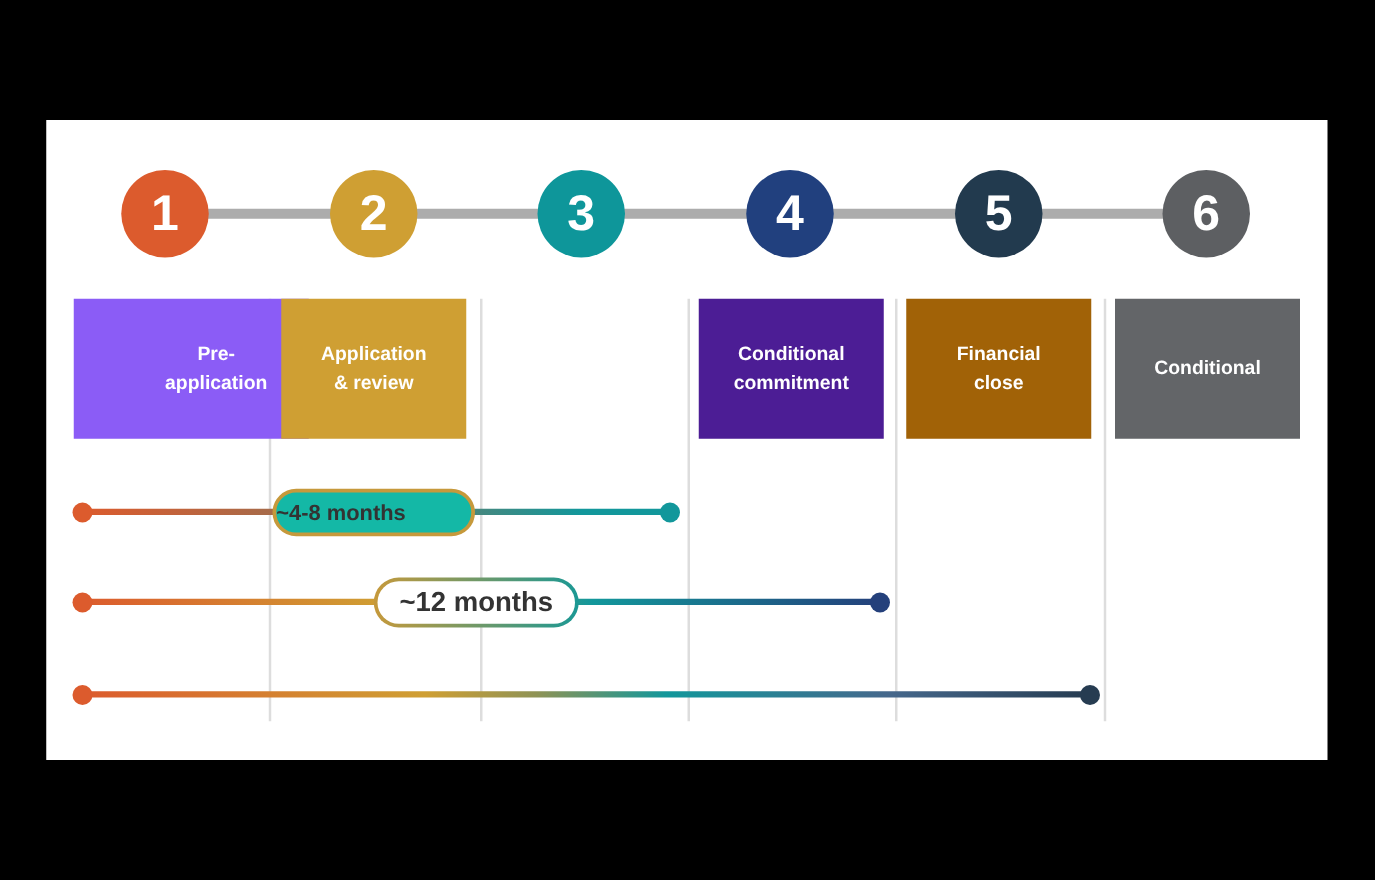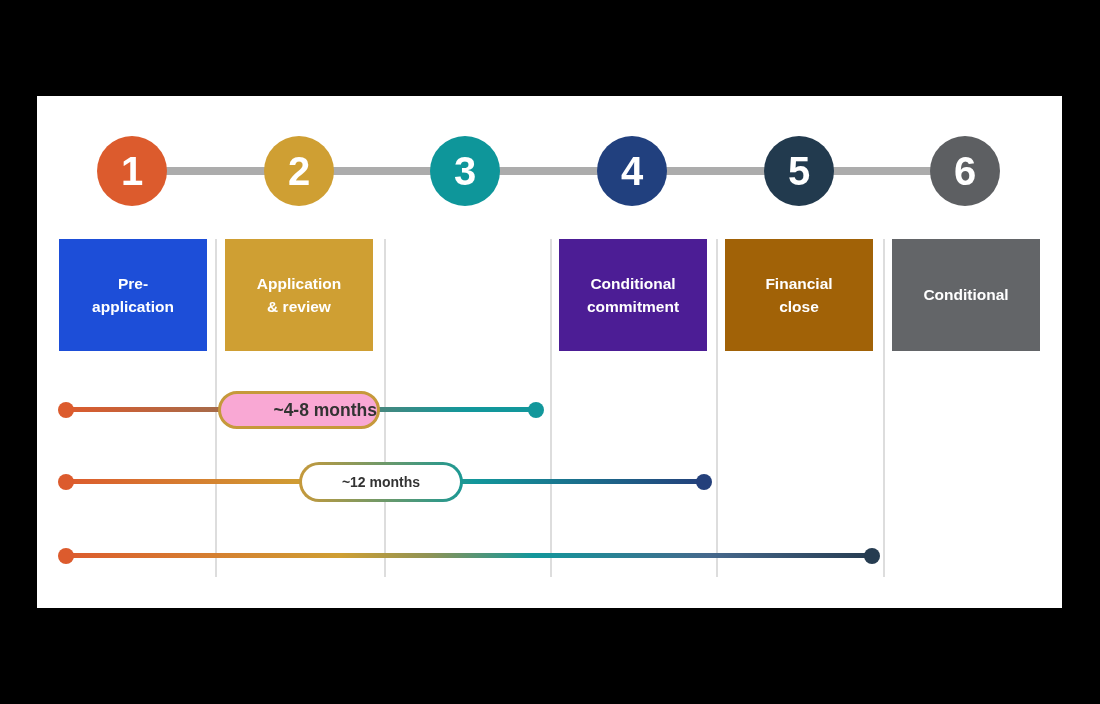--- a/index.html
+++ b/index.html
@@ -35,35 +35,35 @@
   .l1{ top:311px; width:470px; background:linear-gradient(90deg,#DC5B2D 0%,#A26C4C 35%,#12979B 85%); }
   .l2{ top:383px; width:638px; background:linear-gradient(90deg,#DC5B2D 0%,#CF9F33 38%,#12979B 64%,#24407B 100%); }
   .l3{ top:457px; width:806px; background:linear-gradient(90deg,#DC5B2D 0%,#CF9F33 34%,#8F9355 45%,#12979B 58%,#46688C 80%,#263C51 100%); }
   .dot { position:absolute; width:16px; height:16px; border-radius:50%; z-index:3; }
   .d1s{ left:21px; top:306px; } .d1e{ left:491px; top:306px; }
   .d2s{ left:21px; top:378px; } .d2e{ left:659px; top:378px; }
   .d3s{ left:21px; top:452px; } .d3e{ left:827px; top:452px; }
   
   .pill {
     position:absolute; box-sizing:border-box; height:38px; border-radius:19px;
-    background:#f9a8d4; border:3px solid; z-index:4;
-    display:flex; align-items:center; justify-content:flex-end;
+    background:#14b8a6; border:3px solid; z-index:4;
+    display:flex; align-items:center; justify-content:flex-start;
     font-size:17.5px; font-weight:600; color:#333333;
   }
   .p1{ left:181px; top:295px; width:162px; border-color:#C6993B; }
   .p3{ left:349px; top:441px; width:164px; border-color:#1B9894; }
   .pill-grad {
     position:absolute; box-sizing:border-box; left:262px; top:366px; width:164px; height:40px;
     border-radius:20px; padding:3px; z-index:4;
     background:linear-gradient(90deg,#C6993B,#1B9894);
   }
   .pill-grad .pill-inner {
     width:100%; height:100%; border-radius:17px; background:#ffffff;
     display:flex; align-items:center; justify-content:center;
-    font-size:14px; font-weight:600; color:#333333;
+    font-size:22px; font-weight:600; color:#333333;
   }
 </style>
 </head>
 <body>
 
 <div class="canvas">
   <div class="panel">
 
     <div class="connector"></div>
 
@@ -73,21 +73,21 @@
     <div class="circle c4" style="background-color: rgb(33, 64, 126);">4</div>
     <div class="circle c5" style="background-color: rgb(34, 58, 78);">5</div>
     <div class="circle c6" style="background-color: rgb(93, 95, 98);">6</div>
 
     <div class="sep s1"></div>
     <div class="sep s2"></div>
     <div class="sep s3"></div>
     <div class="sep s4"></div>
     <div class="sep s5"></div>
 
-    <div class="box b1" style="background-color: #1d4ed8;">Pre-
+    <div class="box b1" style="background-color: #8b5cf6; padding-left: 40px;">Pre-
 application</div>
     <div class="box b2" style="background-color: rgb(207, 159, 51);">Application
 &amp; review</div>
     <div class="box b4" style="background-color: #4c1d95;">Conditional
 commitment</div>
     <div class="box b5" style="background-color: #a16207;">Financial
 close</div>
     <div class="box b6" style="background-color: rgb(99, 101, 104);">Conditional</div>
 
     <div class="line l1"></div>

